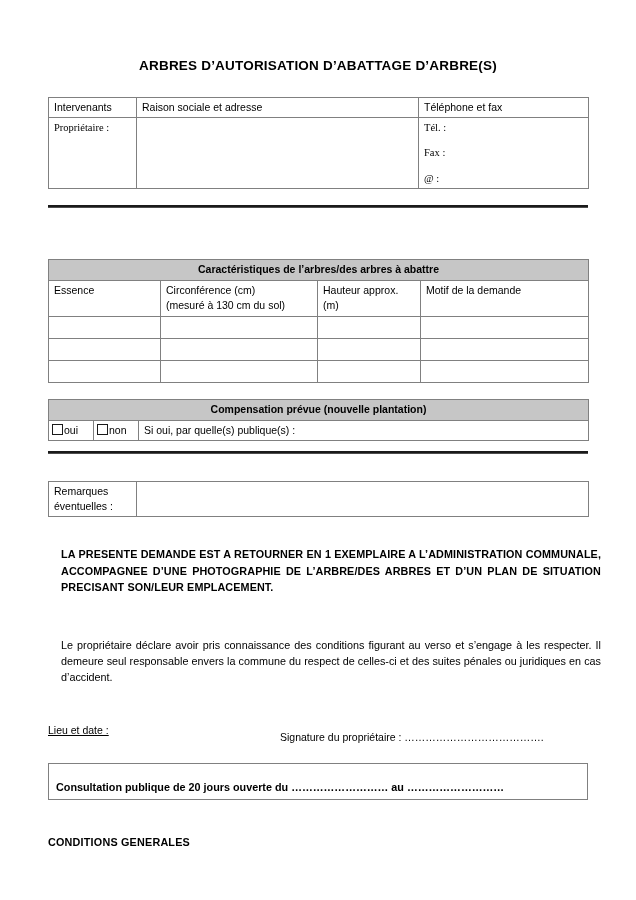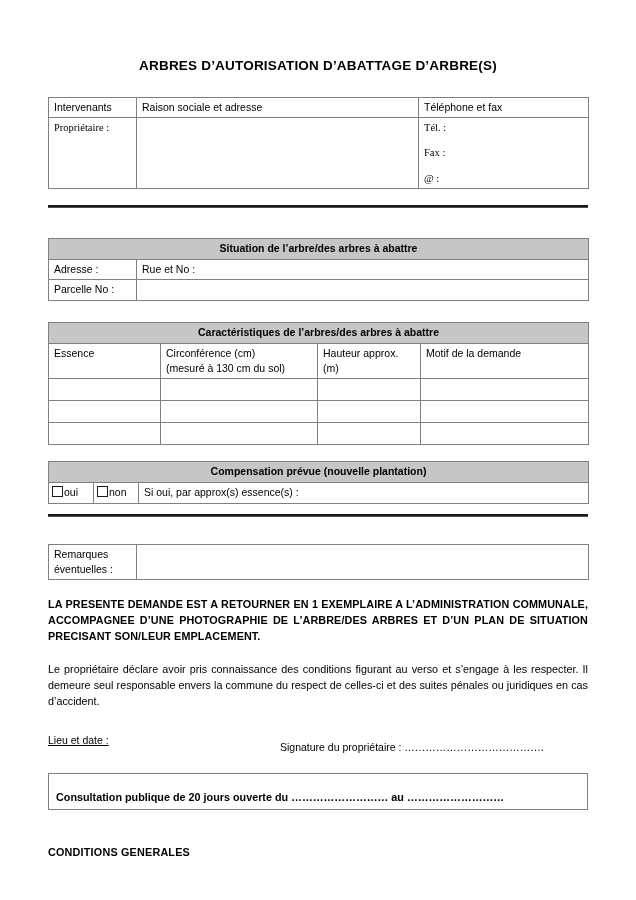--- a/index.html
+++ b/index.html
@@ -111,21 +111,21 @@
   }
 
   
   .t-remarques col.c1 { width: 88px; }
   .t-remarques col.c2 { width: 452px; }
   .t-remarques td { height: 24px; }
 
   
   p.para {
     width: 540px;
-    margin: 0;
+    margin: 13px;
     font-size: 10.8px;
     line-height: 1.5;
     text-align: justify;
   }
   p.para-bold {
     font-weight: bold;
     font-size: 10.8px;
     letter-spacing: 0.1px;
   }
 
@@ -190,39 +190,20 @@
           <span class="tel-line">@ :</span>
         </td>
       </tr>
     </tbody>
   </table>
 
   <div class="gap-16"></div>
   <div class="rule-thick"></div>
   <div class="gap-30"></div>
 
-  <table class="form t-situation">
-    <colgroup>
-        <col class="c1">
-        <col class="c2">
-      </colgroup>
-    <tbody>
-      <tr>
-        <td class="hdr-grey" colspan="2">Situation de l’arbre/des arbres à abattre</td>
-      </tr>
-      <tr>
-        <td>Adresse :</td>
-        <td>Rue et No :</td>
-      </tr>
-      <tr>
-        <td>Parcelle No :</td>
-        <td></td>
-      </tr>
-    </tbody>
-  </table>
 
   <div class="gap-21"></div>
 
   <table class="form t-caract">
     <colgroup>
         <col class="c1">
         <col class="c2">
         <col class="c3">
         <col class="c4">
       </colgroup>
@@ -276,21 +257,21 @@
         <td class="hdr-grey" colspan="3">Compensation prévue (nouvelle plantation)</td>
       </tr>
       <tr>
         <td class="opt">
           <span class="checkbox"></span><span>oui</span>
         </td>
         <td class="opt">
           <span class="checkbox"></span><span>non</span>
         </td>
         <td>
-          <span>Si oui, par approx(s) essence(s) :</span><span></span>
+          <span>Si oui, par quelle(s) publique(s) :</span><span></span>
         </td>
       </tr>
     </tbody>
   </table>
 
   <div class="gap-10"></div>
   <div class="rule-thick"></div>
   <div class="gap-27"></div>
 
   <table class="form t-remarques">

